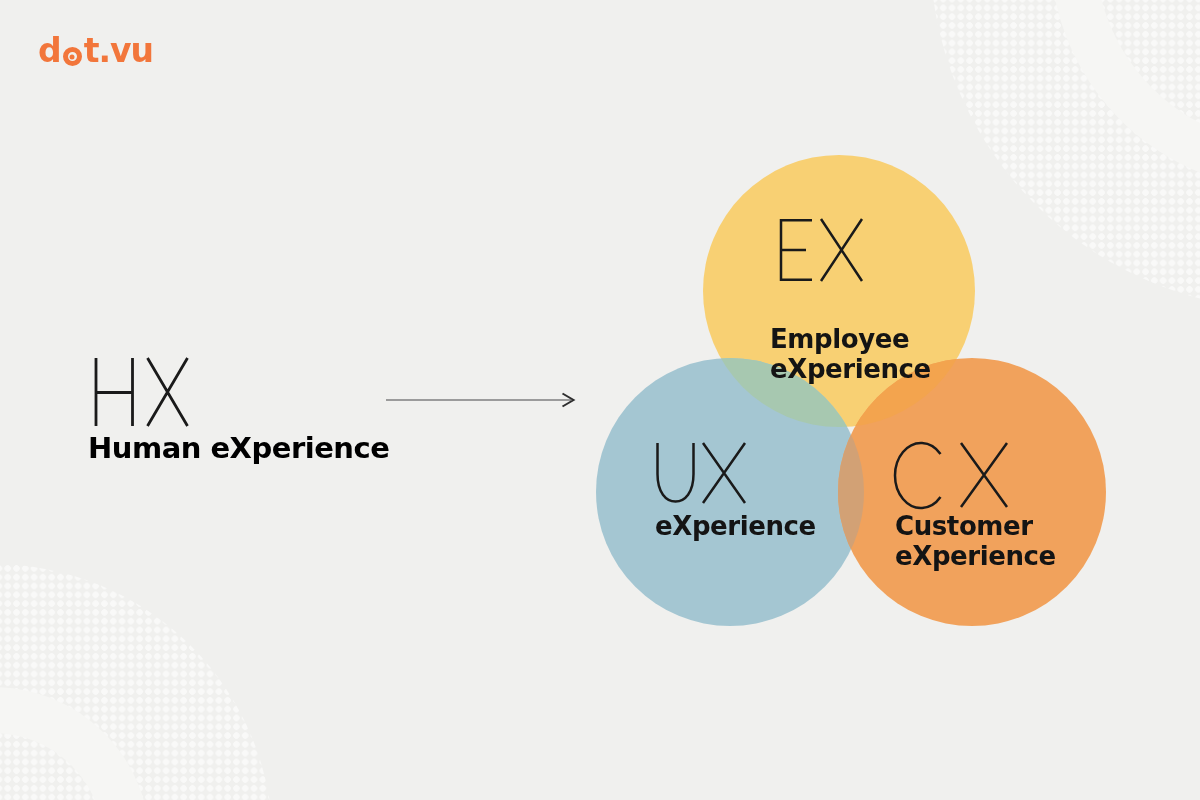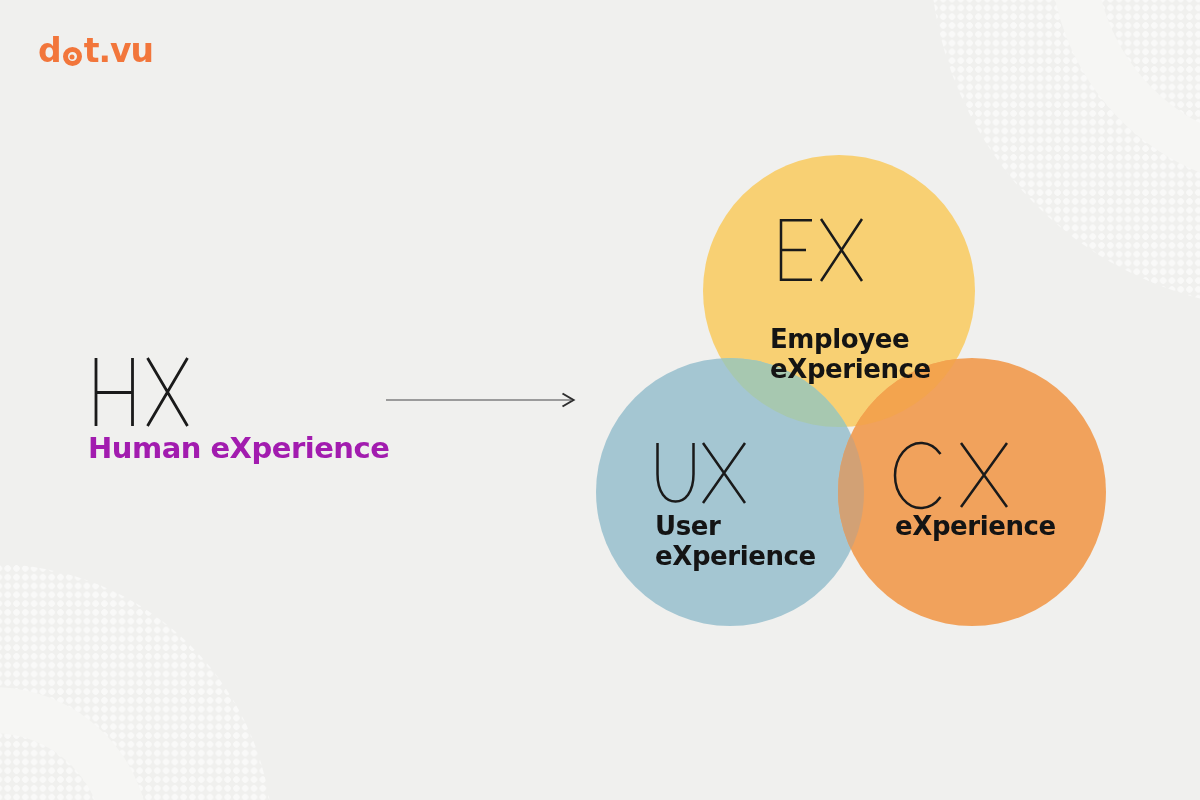--- a/index.html
+++ b/index.html
@@ -41,21 +41,21 @@
     border-radius:50%; background:#F2763B;
   }
 
   
   .venn-svg { position:absolute; left:0; top:0; }
 
   
   .hx-label {
     position:absolute; left:88px; top:433px;
     font-weight:700; font-size:29px; line-height:1.1;
-    color:#a21caf; letter-spacing:-0.5px; white-space:nowrap;text-align:center;
+    color:#000000; letter-spacing:-0.5px; white-space:nowrap;text-align:center;
   }
   .circle-label {
     position:absolute; font-weight:700; font-size:26px; line-height:30px;
     color:#141414; letter-spacing:-0.4px; white-space:nowrap;
   }
   .label-employee { left:770px; top:288px;margin-top:36px; }
   .label-user     { left:655px; top:511px; }
   .label-customer { left:895px; top:511px; }
 </style>
 </head>
@@ -112,21 +112,21 @@
   </svg>
 
   <div class="hx-label">Human eXperience</div>
 
   <div class="circle-label label-employee">
     <div>Employee</div>
     <div>eXperience</div>
   </div>
 
   <div class="circle-label label-user">
-    <div>User</div>
     <div>eXperience</div>
   </div>
 
   <div class="circle-label label-customer">
+    <div>Customer</div>
     <div>eXperience</div>
   </div>
 
 </div>
 
 </body></html>

